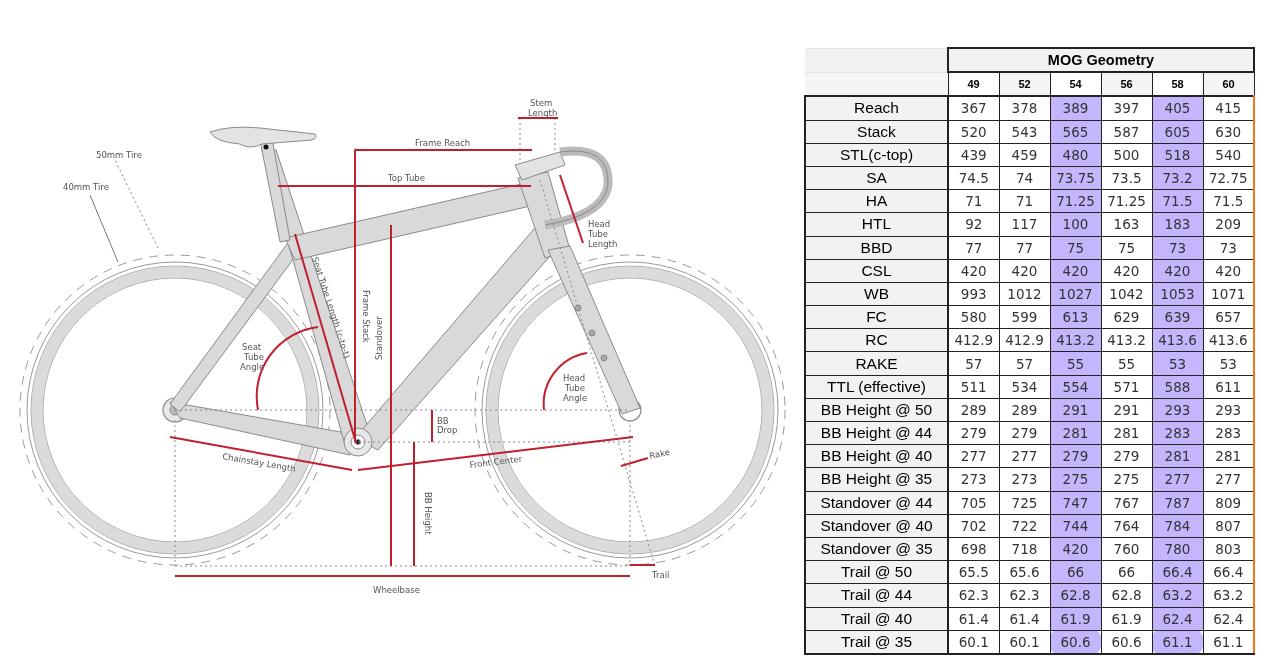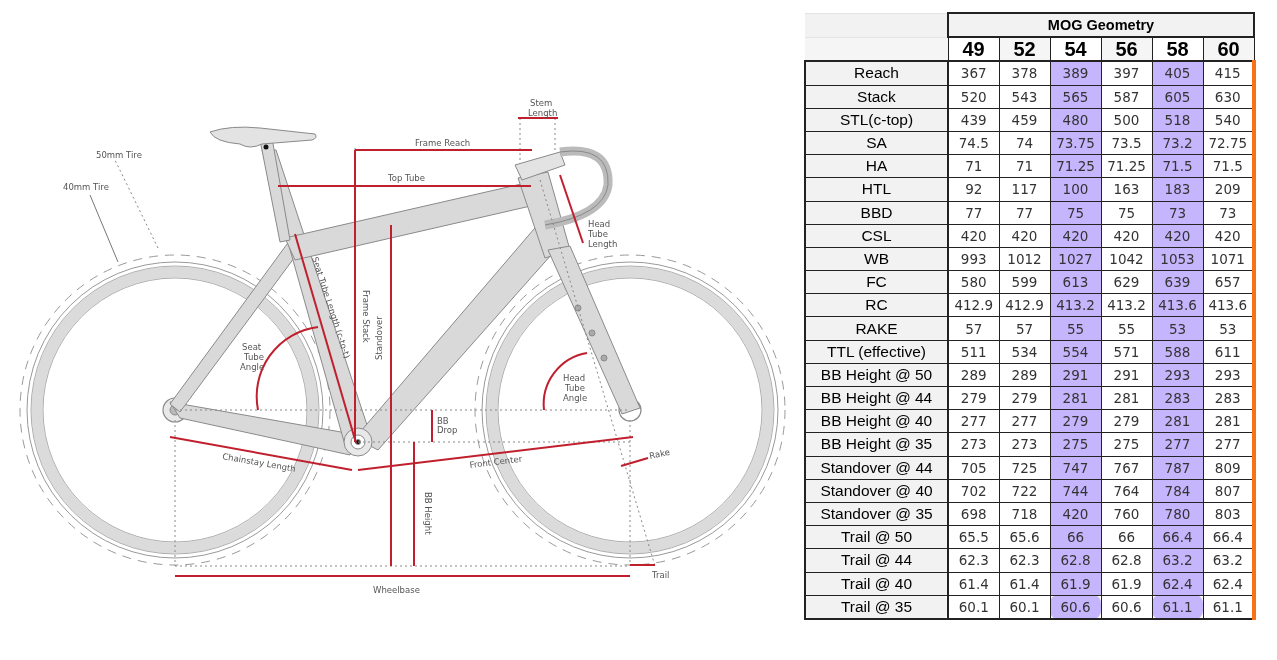--- a/index.html
+++ b/index.html
@@ -2,35 +2,35 @@
 <html><head>
 <meta charset="utf-8">
 <style>
   html, body { margin: 0; padding: 0; background: #ffffff; }
   body { width: 1277px; height: 660px; position: relative; overflow: hidden;
          font-family: "Liberation Sans", sans-serif; }
   #diagram { position: absolute; left: 0; top: 0; width: 800px; height: 660px; }
   #diagram svg { width: 800px; height: 660px; display: block; }
   .dlabel { font-family: "DejaVu Sans", sans-serif; font-size: 8.5px; fill: #555; }
   #geo-table-wrap { position: absolute; left: 804px; top: 12px; }
-  table.geo { border-collapse: collapse; table-layout: fixed; }
+  table.geo { border-collapse: collapse; table-layout: fixed; margin-top: 35px; }
   table.geo td, table.geo th { height: 22.2px; padding: 0; text-align: center;
         border: 1px solid #222; font-size: 15.5px; line-height: 22px; white-space: nowrap; overflow: hidden; }
   table.geo col.lab { width: 143px; }
   table.geo col.sz { width: 51px; }
   table.geo .title-row th { background: #f2f2f2; font-weight: bold; font-size: 14.5px; border: 2px solid #222; }
   table.geo .blank { border: none !important; background: #fff; border-top: 1px solid #e4e4e4 !important; }
-  table.geo .size-row th { background: #fff; font-weight: bold; font-size: 20px; }
+  table.geo .size-row th { background: #fff; font-weight: bold; font-size: 11px; }
   table.geo .size-row th:nth-child(odd) { background: #f5f5f5; }
   table.geo td.rlabel { background: #f2f2f2; font-weight: normal; font-size: 15.5px; border-left: 2px solid #222; border-right: 2px solid #222; }
   table.geo td.val { color: #333; font-family: "DejaVu Sans", sans-serif; font-size: 13.5px; background: #fff; }
   table.geo td.val.shade { background: #c4b5fd; }
   table.geo tr.grp-top td { border-top: 2px solid #222; }
   table.geo tr.last td { border-bottom: 2px solid #222; border-radius: 8px; }
-  table.geo td.val.lastcol { border-right: 4px solid #f97316; }
+  table.geo td.val.lastcol { border-right: 2px solid #f97316; }
 </style>
 </head>
 <body>
 
 <div id="diagram">
 <svg viewBox="0 0 800 660" xmlns="http://www.w3.org/2000/svg">
 
   <g>
     <circle cx="175" cy="410" r="155" fill="none" stroke="#9a9a9a" stroke-width="1" stroke-dasharray="9,7"></circle>
     <circle cx="175" cy="410" r="148" fill="none" stroke="#9a9a9a" stroke-width="1"></circle>

